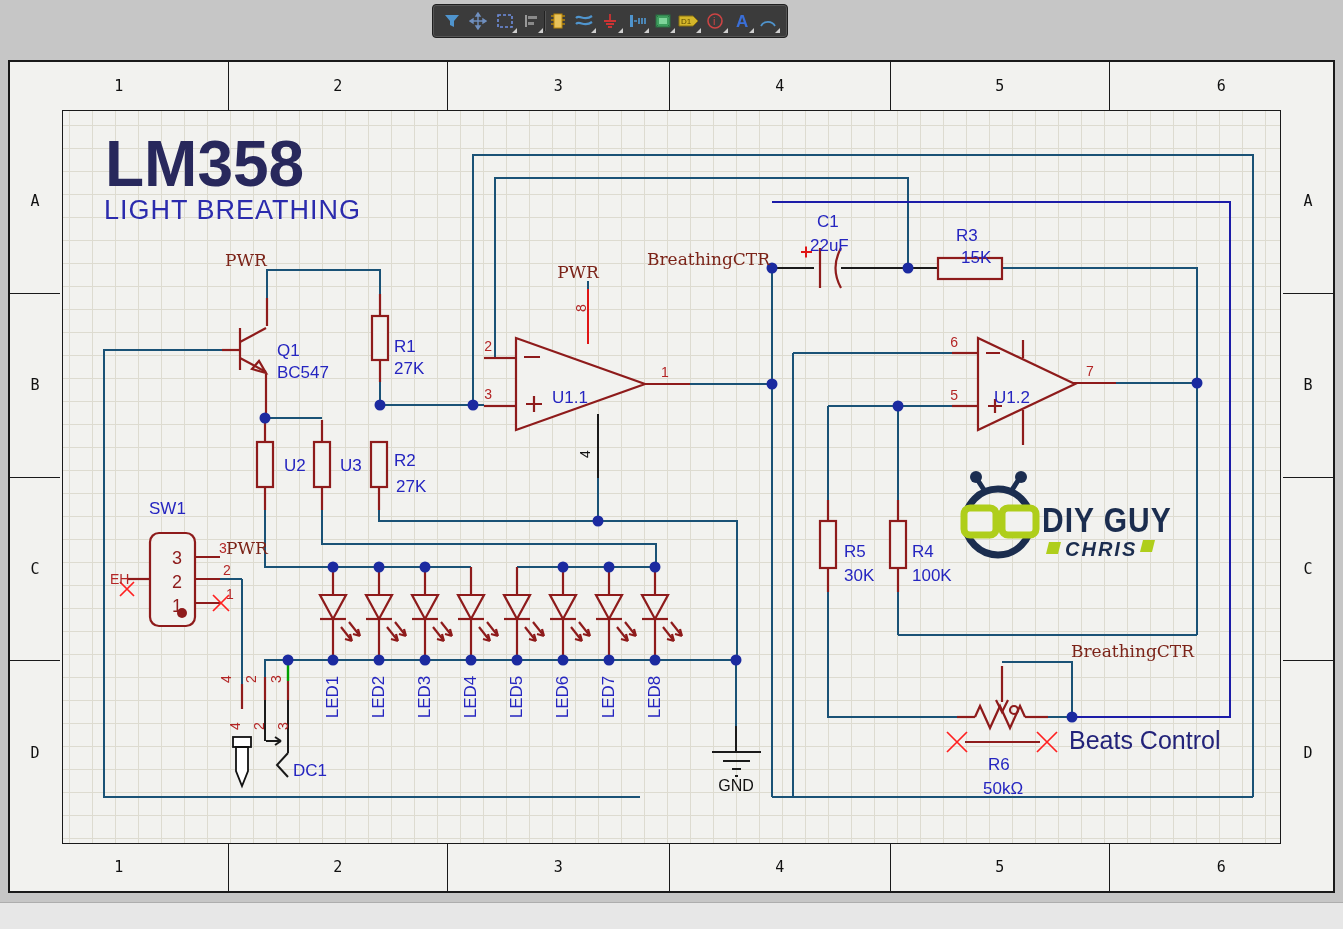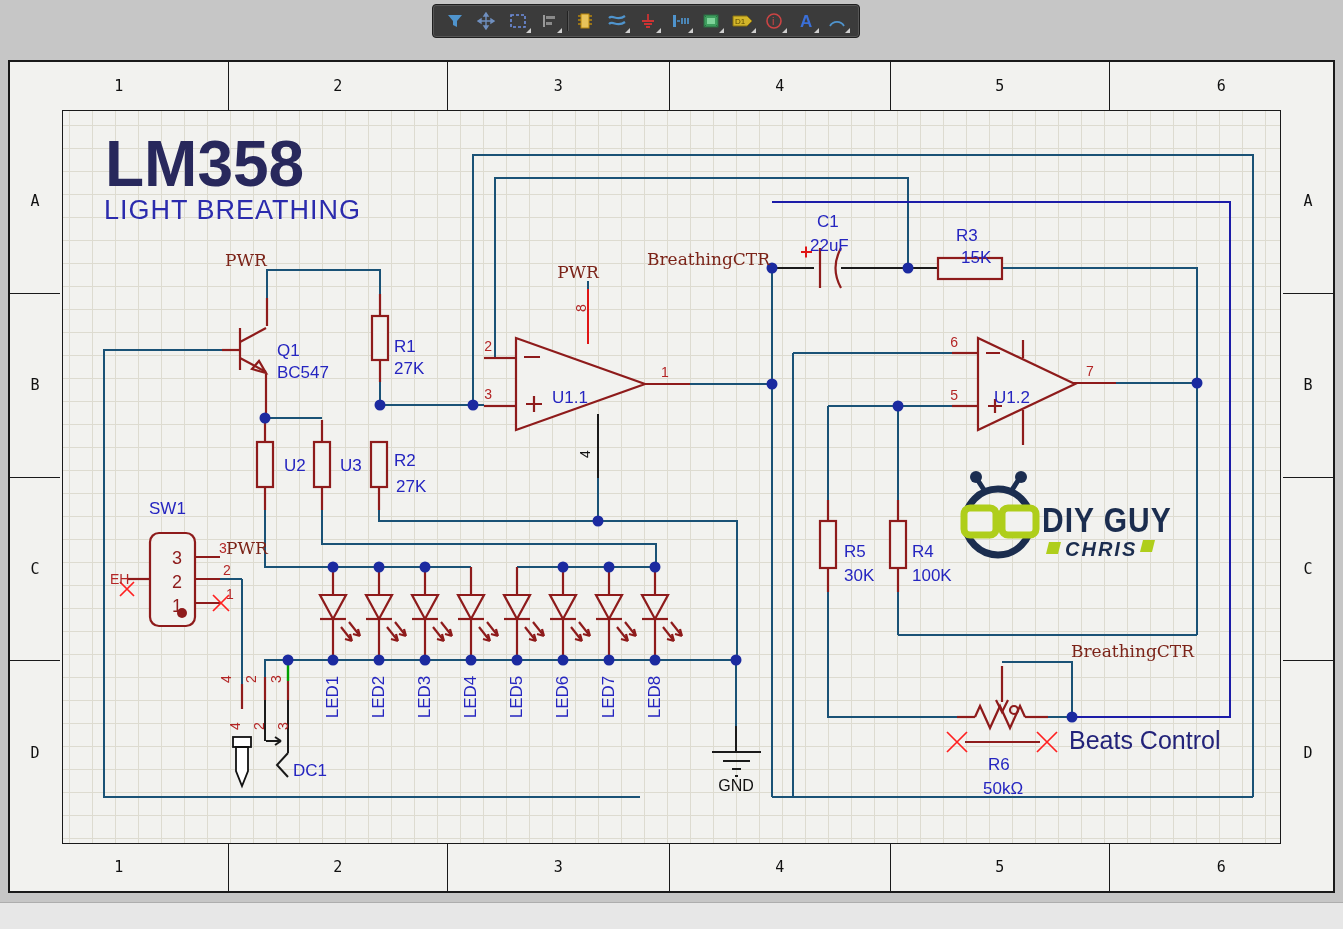--- a/index.html
+++ b/index.html
@@ -1,18 +1,18 @@
 <!DOCTYPE html>
 <html><head>
 <meta charset="utf-8">
 <style>
   html,body{margin:0;padding:0;background:#c6c6c6;width:1343px;height:929px;overflow:hidden;
     font-family:"Liberation Sans",sans-serif;position:relative}
   
-  #toolbar{position:absolute;left:432px;top:4px;width:428px;height:34px;background:#3b3b3b;
+  #toolbar{position:absolute;left:432px;top:4px;width:356px;height:34px;background:#3b3b3b;
     border:1px solid #1f1f1f;border-radius:4px;box-shadow:inset 0 0 0 1px #555;
     display:flex;align-items:center;justify-content:space-around;padding:0 6px;box-sizing:border-box;z-index:5}
   .tool{position:relative;width:28px;height:26px;display:flex;align-items:center;justify-content:center;cursor:pointer}
   .tool.more:after{content:"";position:absolute;right:1px;bottom:1px;border-left:5px solid transparent;
     border-bottom:5px solid #cfcfcf}
   .tsep{width:1px;height:20px;background:#222;box-shadow:1px 0 0 #555}
   
   #sheet{position:absolute;left:8px;top:60px;width:1327px;height:833px;background:#f2f2ef;
     border:2px solid #1a1a1a;box-sizing:border-box}
   #cols-top,#cols-bottom{position:absolute;left:0;width:100%;height:48px;display:flex}

